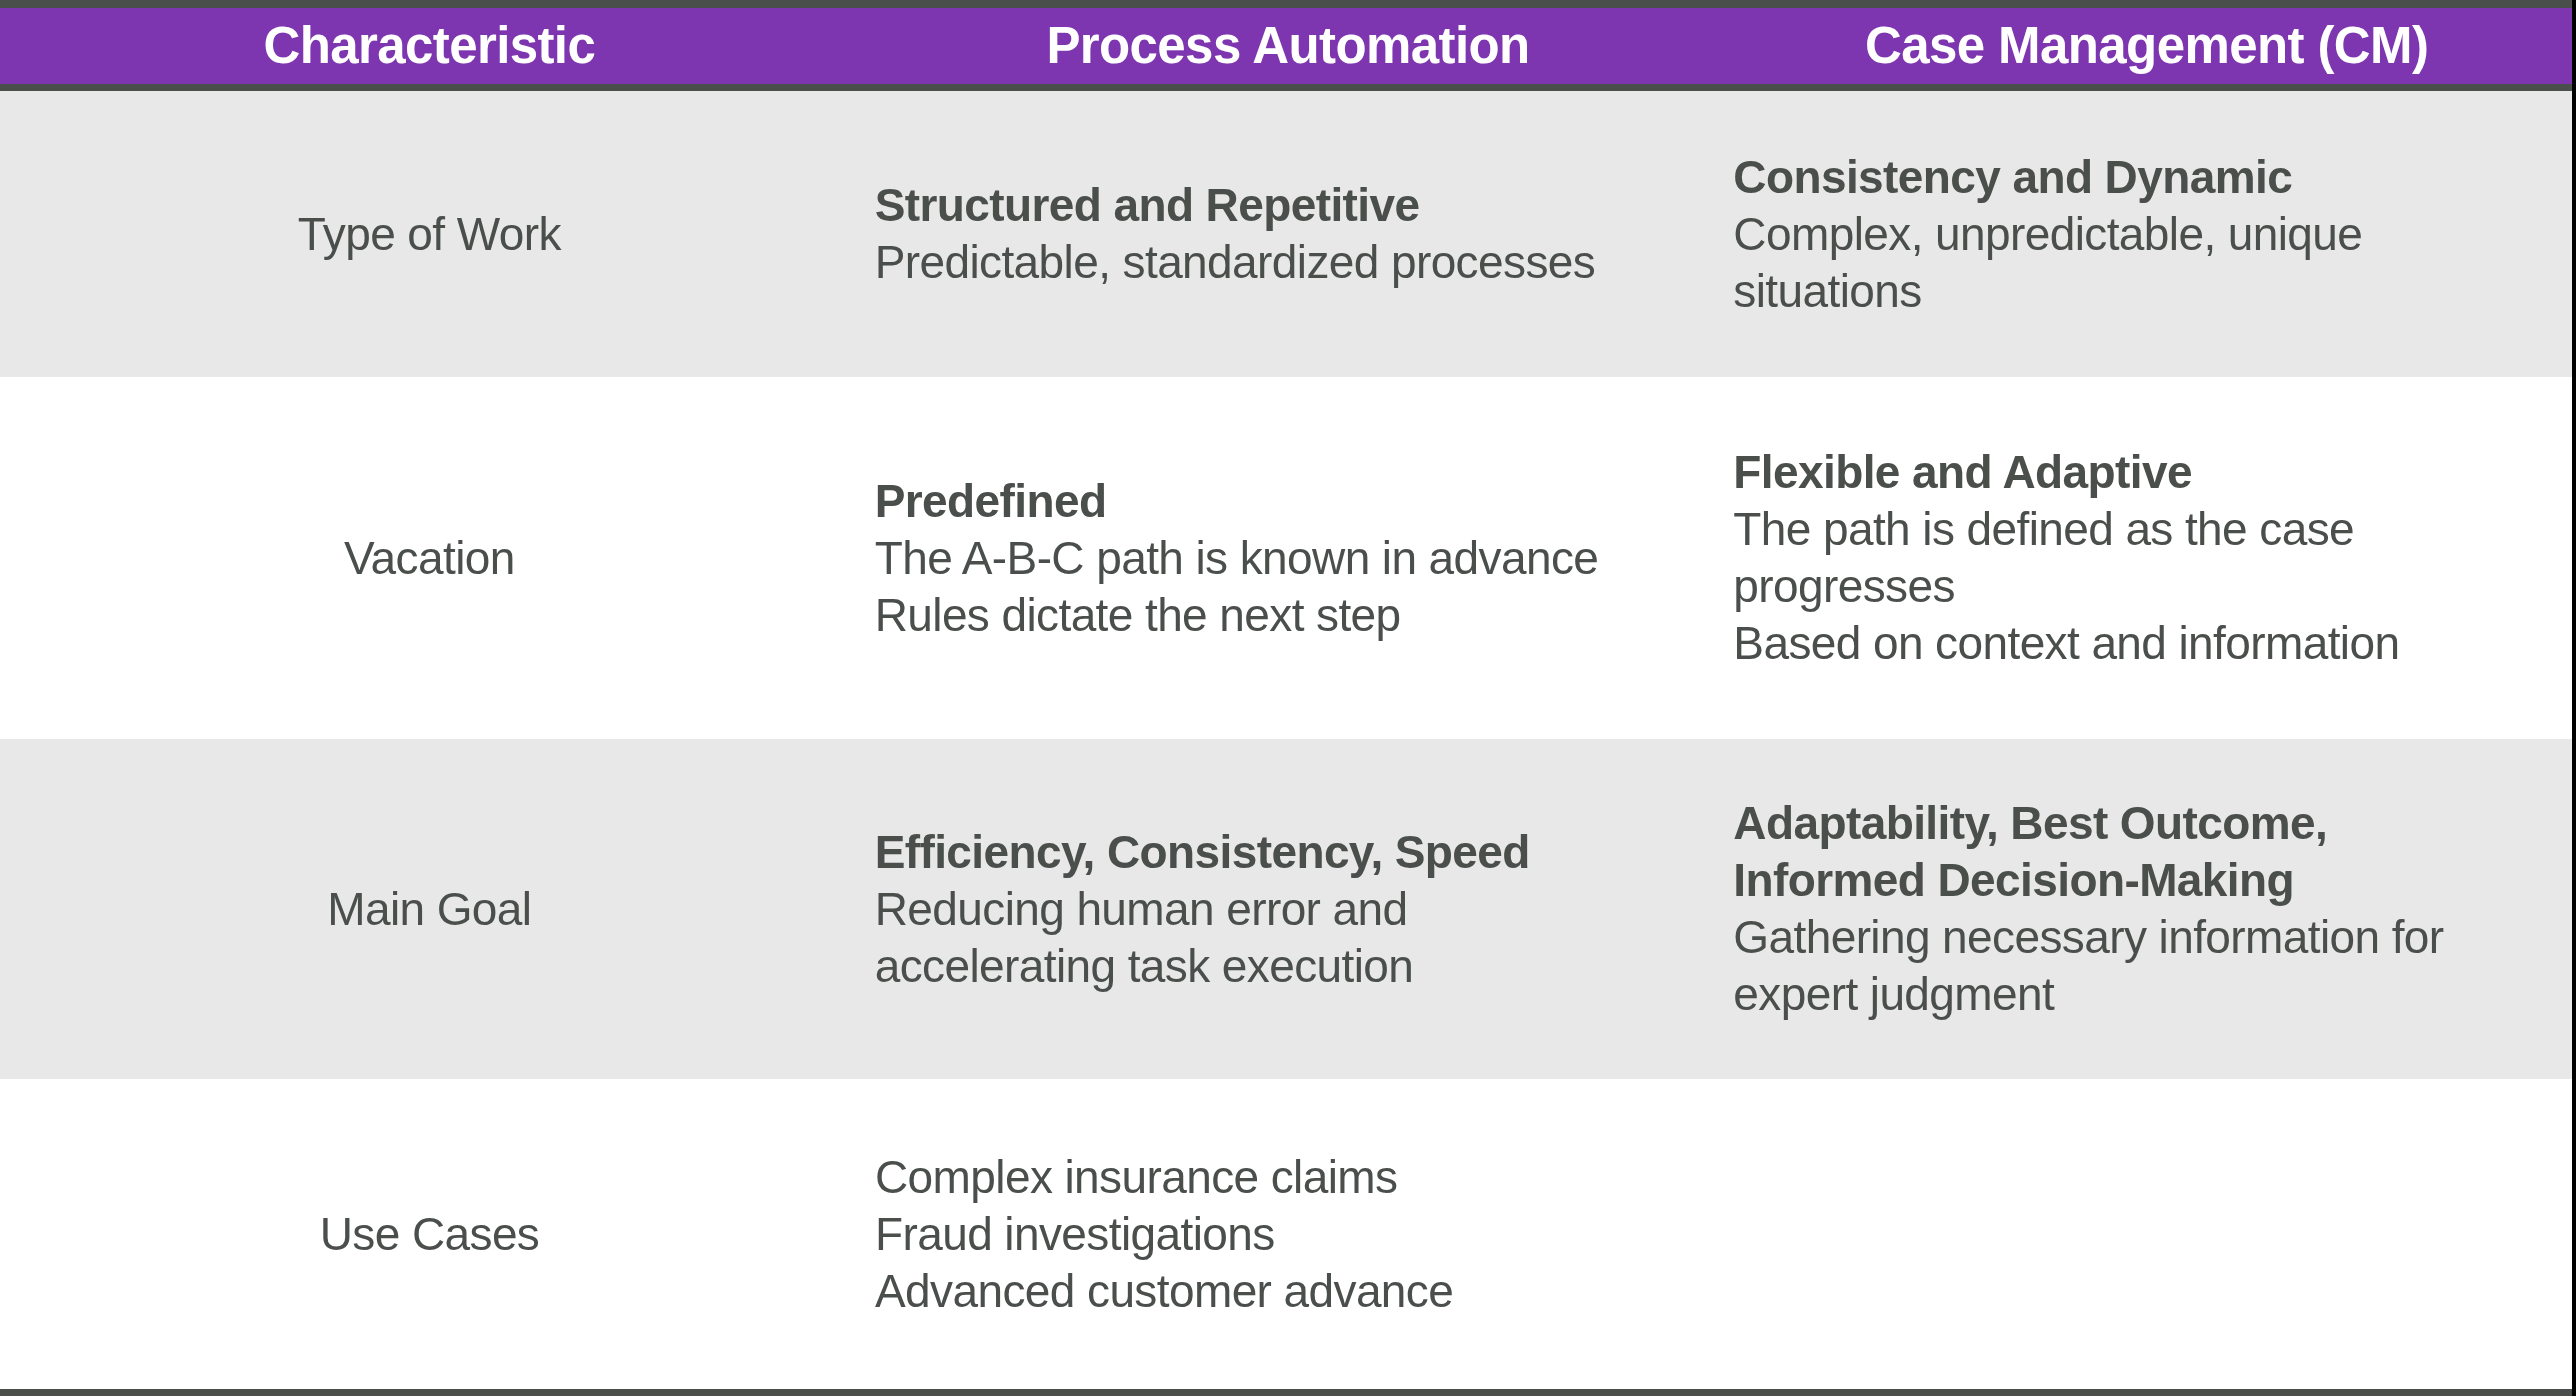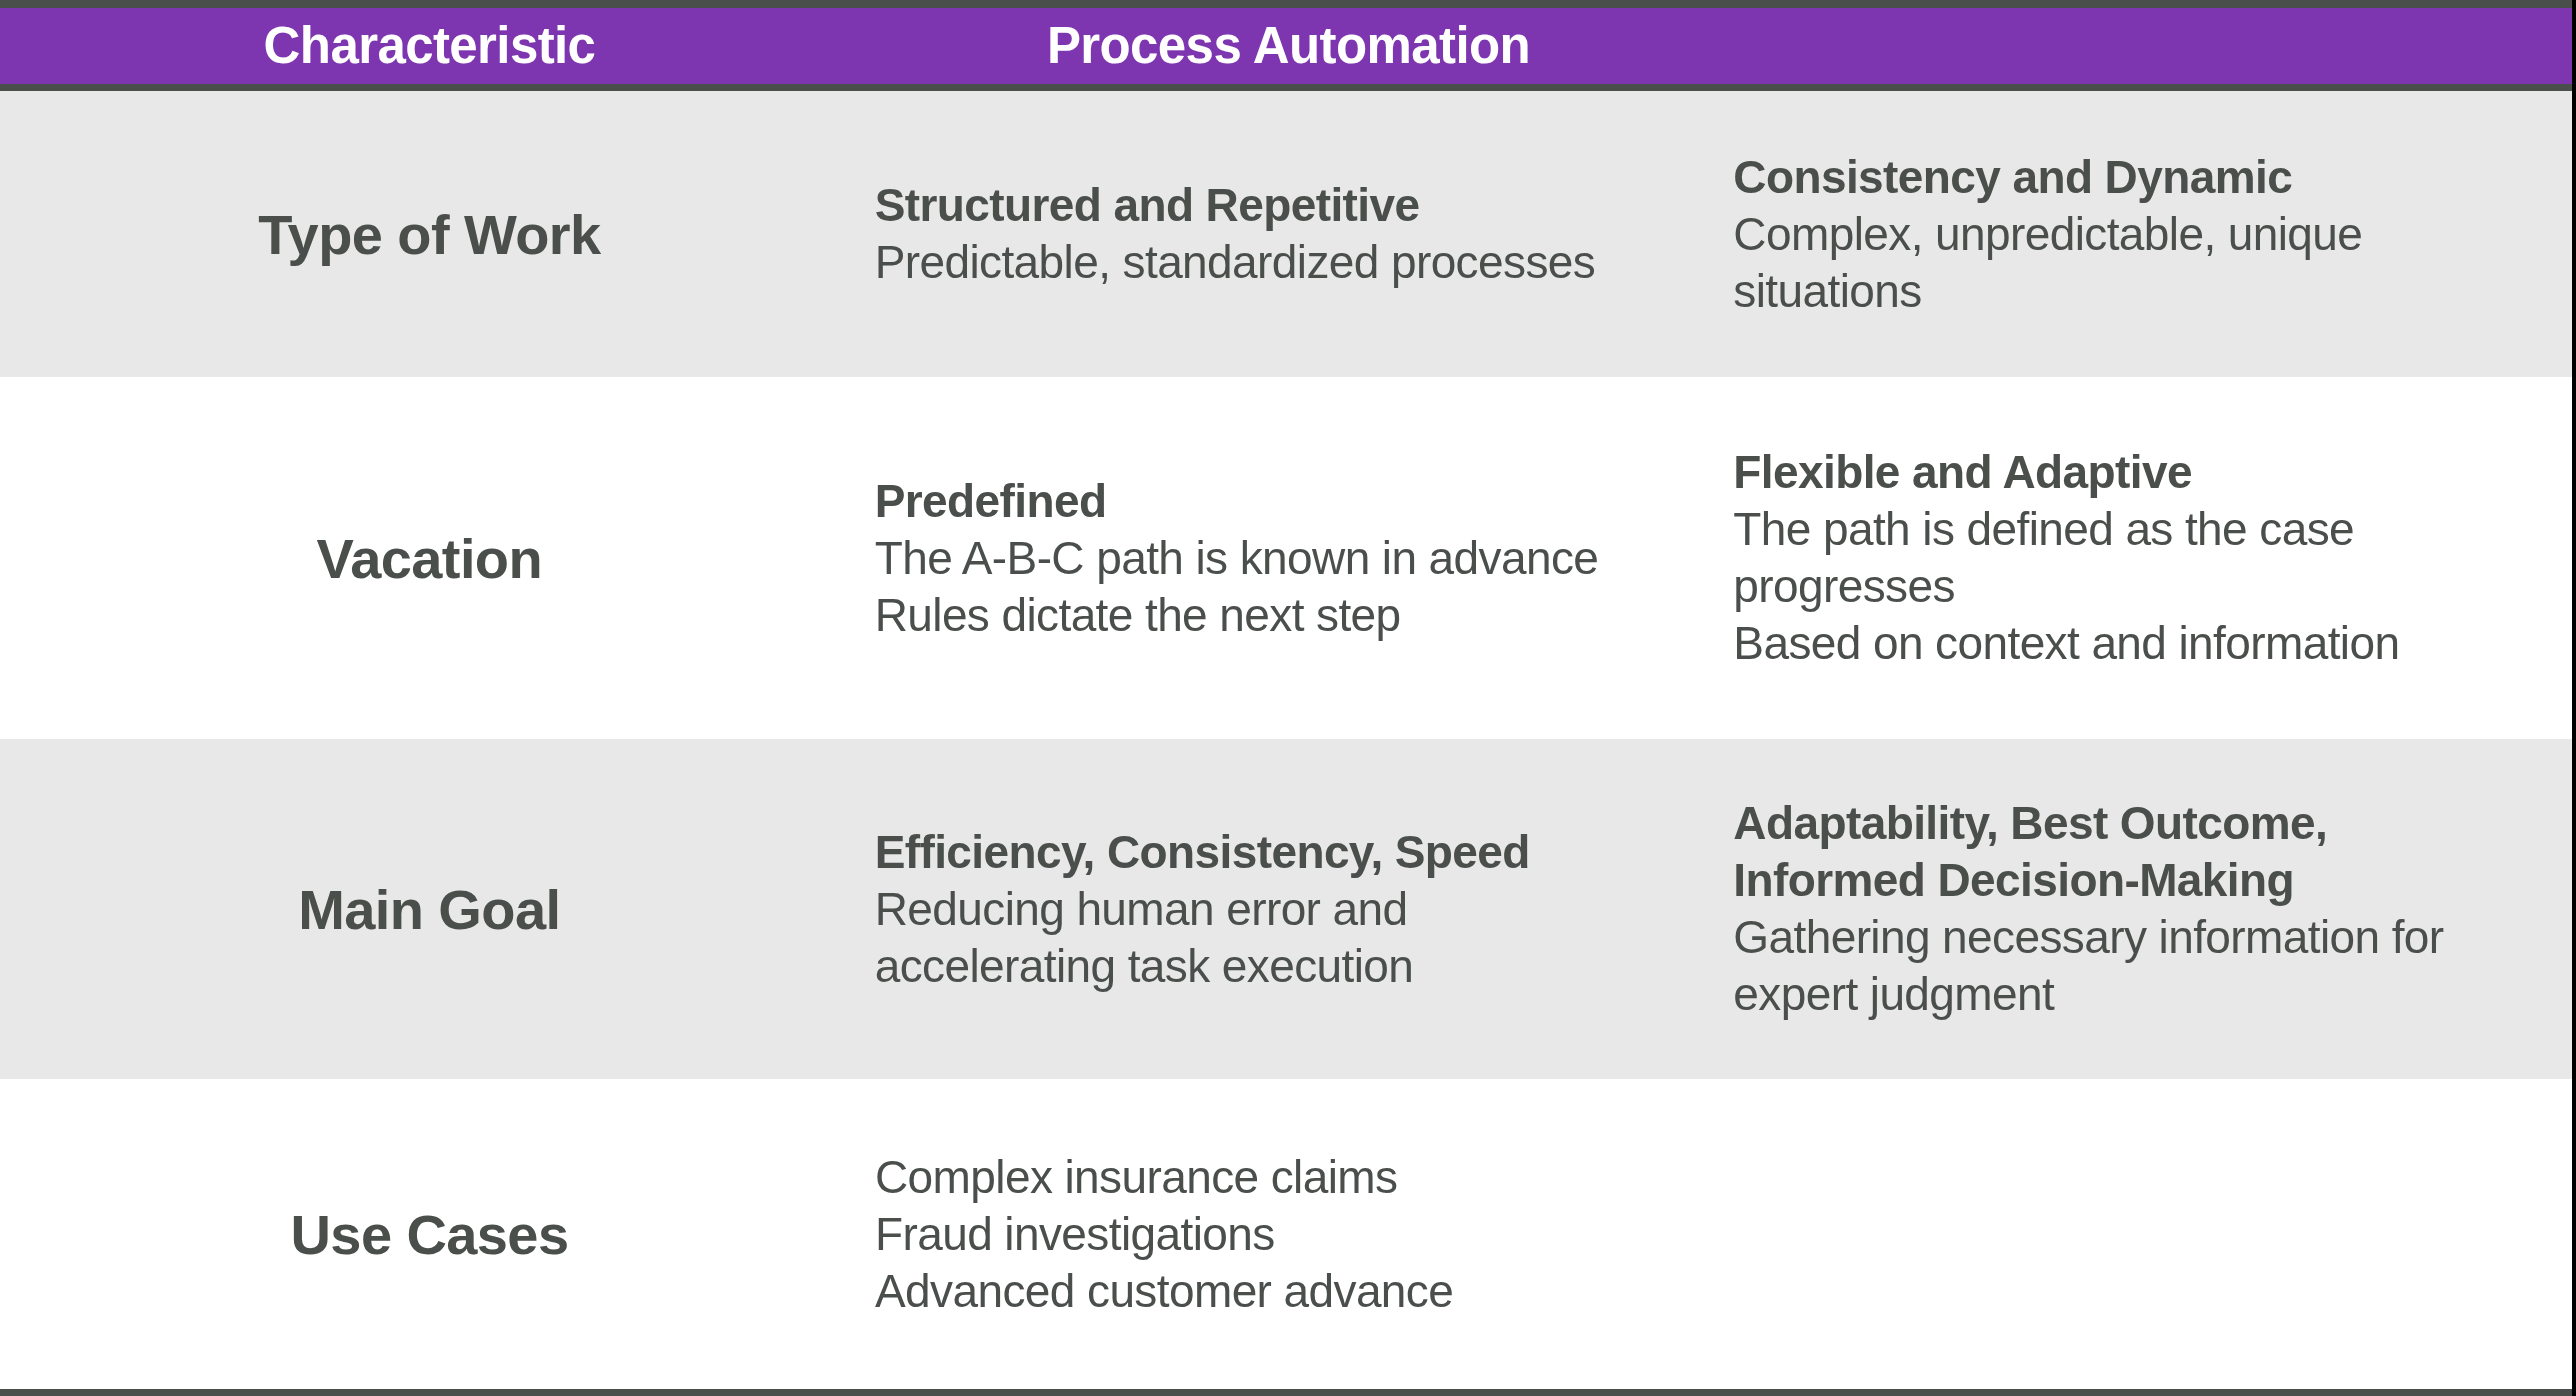--- a/index.html
+++ b/index.html
@@ -55,22 +55,22 @@
   .cell{
     width:859px;
     display:flex;
     flex-direction:column;
     justify-content:center;
     color:var(--text);
   }
   .label-cell{
     align-items:center;
     text-align:center;
-    font-weight:bold;
-    font-size:56px;
+    font-weight:normal;
+    font-size:46px;
     letter-spacing:-0.6px;
   }
   .content-cell{
     align-items:flex-start;
     text-align:left;
     padding-left:16px;
     padding-right:29px;
     font-size:46px;
   }
   .title-line{
@@ -97,20 +97,21 @@
 </style>
 </head>
 <body>
 
 <div class="page">
   <div class="bar top"></div>
 
   <div class="header-row">
     <div class="hcell">Characteristic</div>
     <div class="hcell">Process Automation</div>
+    <div class="hcell">Case Management (CM)</div>
   </div>
 
   <div class="bar sep"></div>
 
   <div id="rows">
       <div class="row alt">
         <div class="cell label-cell">Type of Work</div>
         <div class="cell content-cell">
           <div class="title-line">Structured and Repetitive</div>
           <div class="body-line">Predictable, standardized processes</div>

